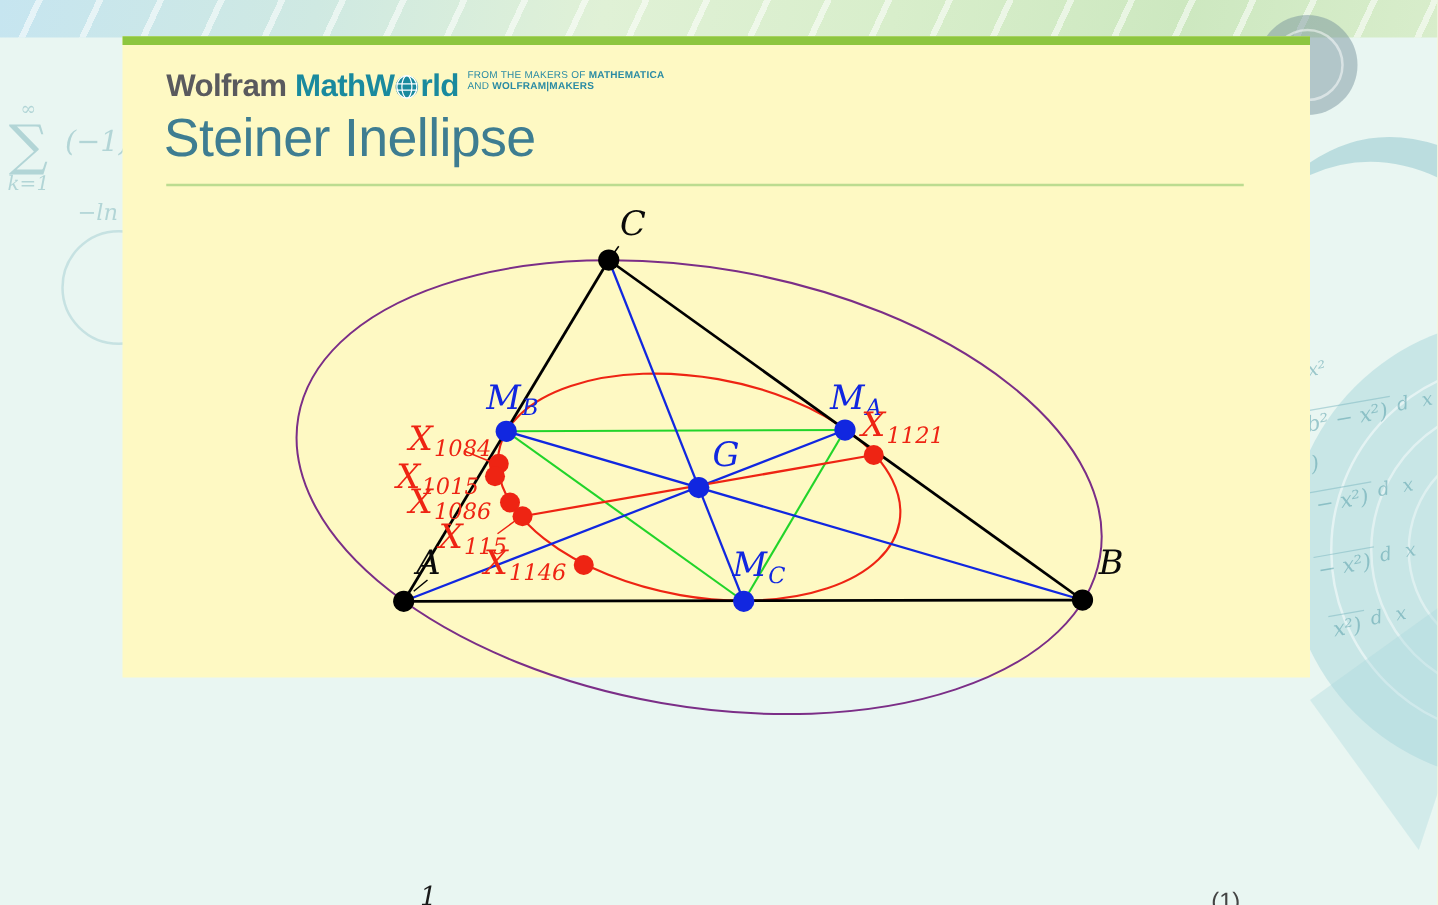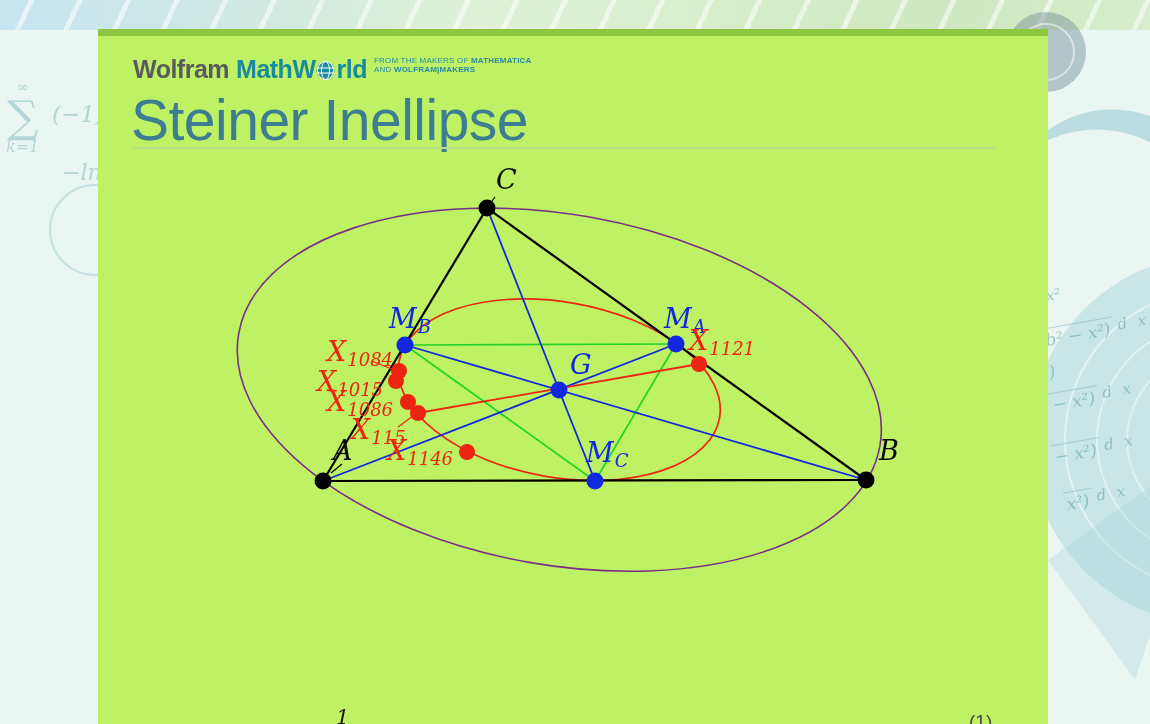--- a/index.html
+++ b/index.html
@@ -19,39 +19,39 @@
     background:repeating-linear-gradient(115deg,rgba(255,255,255,0) 0 26px,rgba(255,255,255,.55) 26px 31px,rgba(255,255,255,0) 31px 44px);
   }
   .bgsvg{position:absolute;left:0;top:0;z-index:0;}
   .bgtxt{position:absolute;z-index:0;font-family:"DejaVu Serif",serif;font-style:italic;color:#4f9aa5;}
   .bgsum{left:6px;top:80px;opacity:.35;text-align:center;line-height:1;}
   .bgsum .inf{font-size:15px;}
   .bgsum .sig{font-size:44px;font-style:normal;}
   .bgsum .low{font-size:16px;}
   .bgterm{left:52px;top:100px;opacity:.35;font-size:23px;}
   .bgterm sup{font-size:14px;}
-  .bgln{left:62px;top:160px;opacity:.35;font-size:22px;}
+  .bgln{left:62px;top:160px;opacity:.35;font-size:18px;}
   .rf{opacity:.5;transform:rotate(-10deg);font-size:17px;white-space:nowrap;}
   .rf .frac{border-top:1.5px solid #7ab6bf;padding:1px 4px 0 2px;display:inline-block;}
   .rf .tail{font-size:15px;letter-spacing:3px;margin-left:4px;position:relative;top:-4px;}
   
   .card{
-    position:absolute;left:98px;top:29px;width:950px;height:695px;
-    background:#bef264;z-index:2;
+    position:absolute;left:98px;top:29px;width:950px;height:513px;
+    background:#fef9c3;z-index:2;
   }
   .green-bar{position:absolute;left:0;top:0;width:950px;height:7px;background:#8dc63f;}
   
   .logo{position:absolute;left:35px;top:26px;white-space:nowrap;cursor:pointer;}
   .logo .wolfram{font-size:25px;font-weight:600;color:#5a5a5e;letter-spacing:-.5px;}
   .logo .mathworld{font-size:25px;font-weight:700;color:#1a8a9e;letter-spacing:-.5px;margin-left:7px;}
   .logo .globe{display:inline-block;vertical-align:-2px;margin:0 1px;}
   .tagline{display:inline-block;vertical-align:6px;margin-left:7px;line-height:9px;color:#2a8ba4;font-size:8px;letter-spacing:.2px;}
   .tagline b{font-weight:700;}
   
-  .title{position:absolute;left:33px;top:58px;font-size:57px;font-weight:500;color:#3e7d91;letter-spacing:-.5px;}
+  .title{position:absolute;left:33px;top:58px;font-size:43px;font-weight:500;color:#3e7d91;letter-spacing:-.5px;}
   .rule{position:absolute;left:35px;top:118px;width:862px;height:2px;background:#bcdc90;}
   
   .figure{position:absolute;left:132px;top:131px;width:680px;height:420px;}
   .figure svg{position:absolute;left:0;top:0;}
   .lbl{position:absolute;font-family:"DejaVu Serif",serif;font-style:italic;font-size:27px;line-height:1;white-space:nowrap;}
   .lbl sub{font-size:18px;font-style:italic;vertical-align:-5px;margin-left:1px;}
   .lbl.blk{color:#0a0a0a;}
   .lbl.blu{color:#1127e0;}
   .lbl.red{color:#ee2413;}
   

